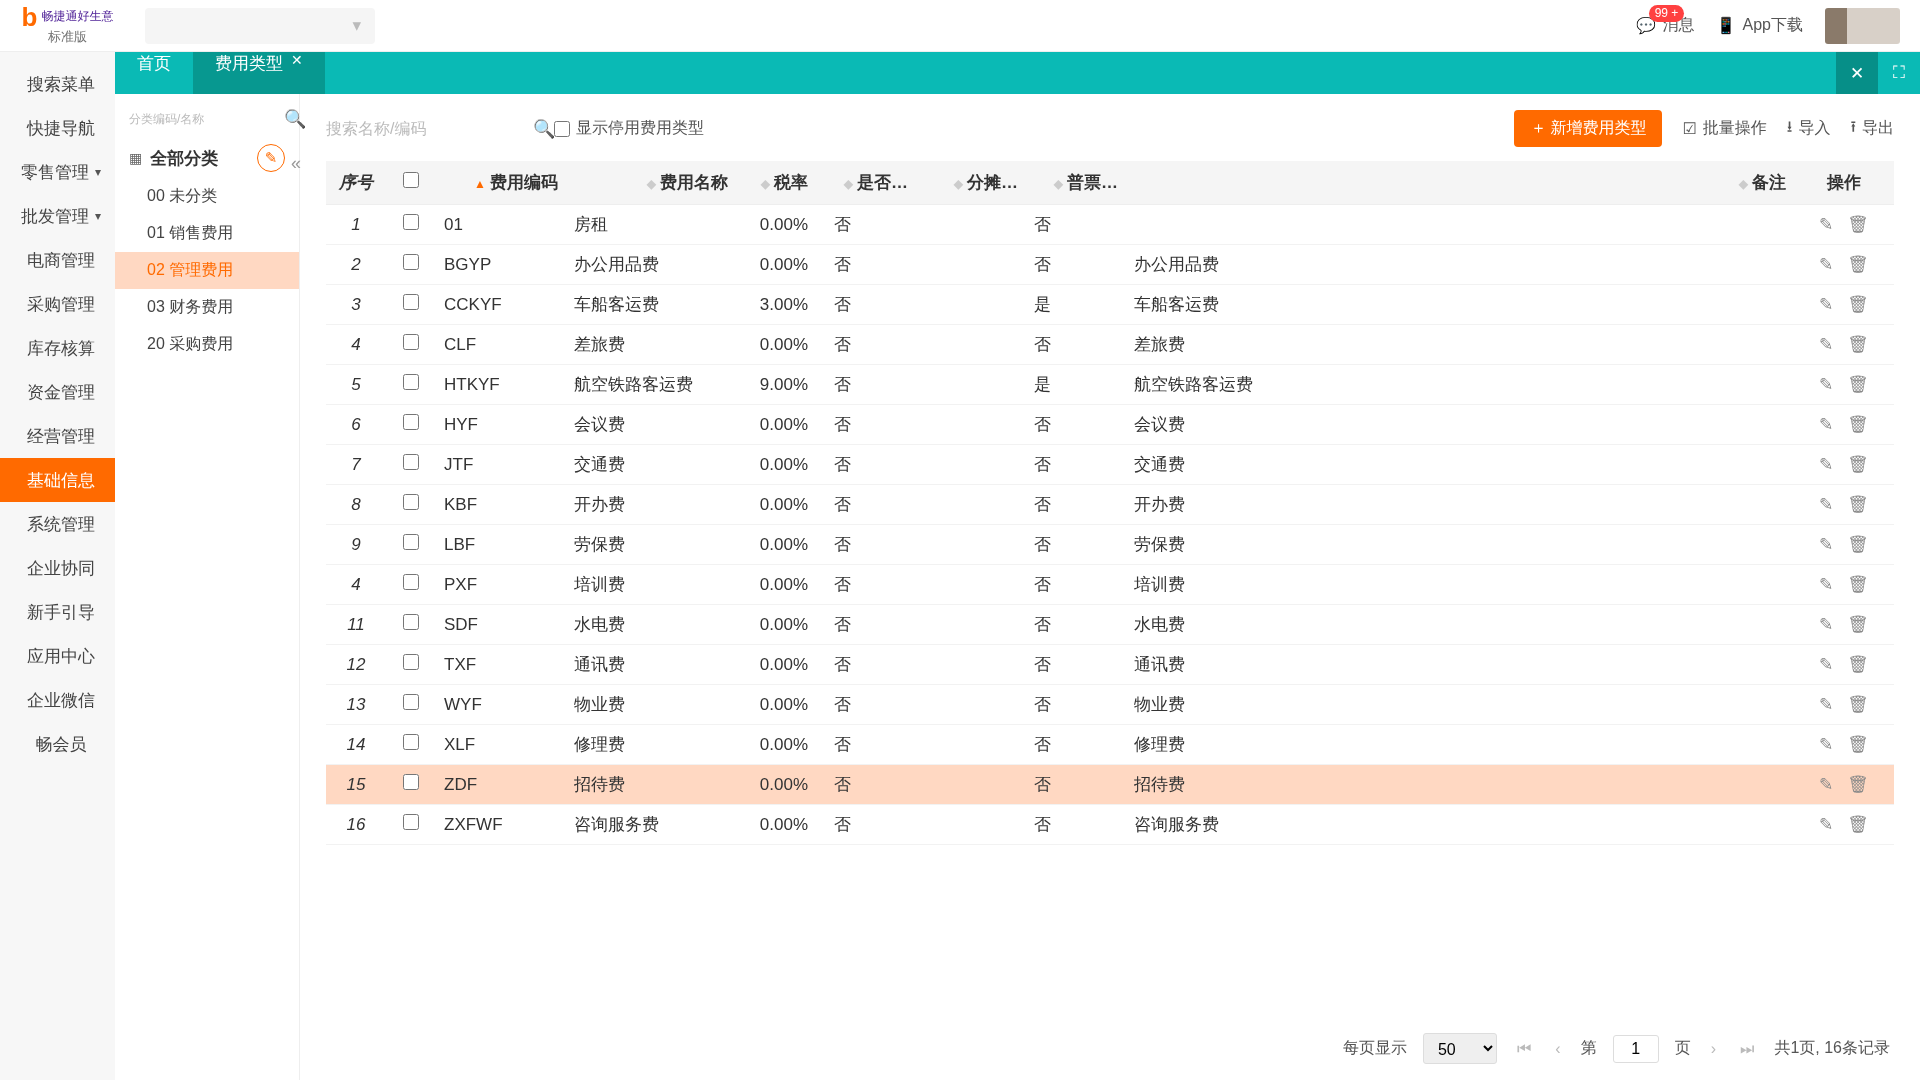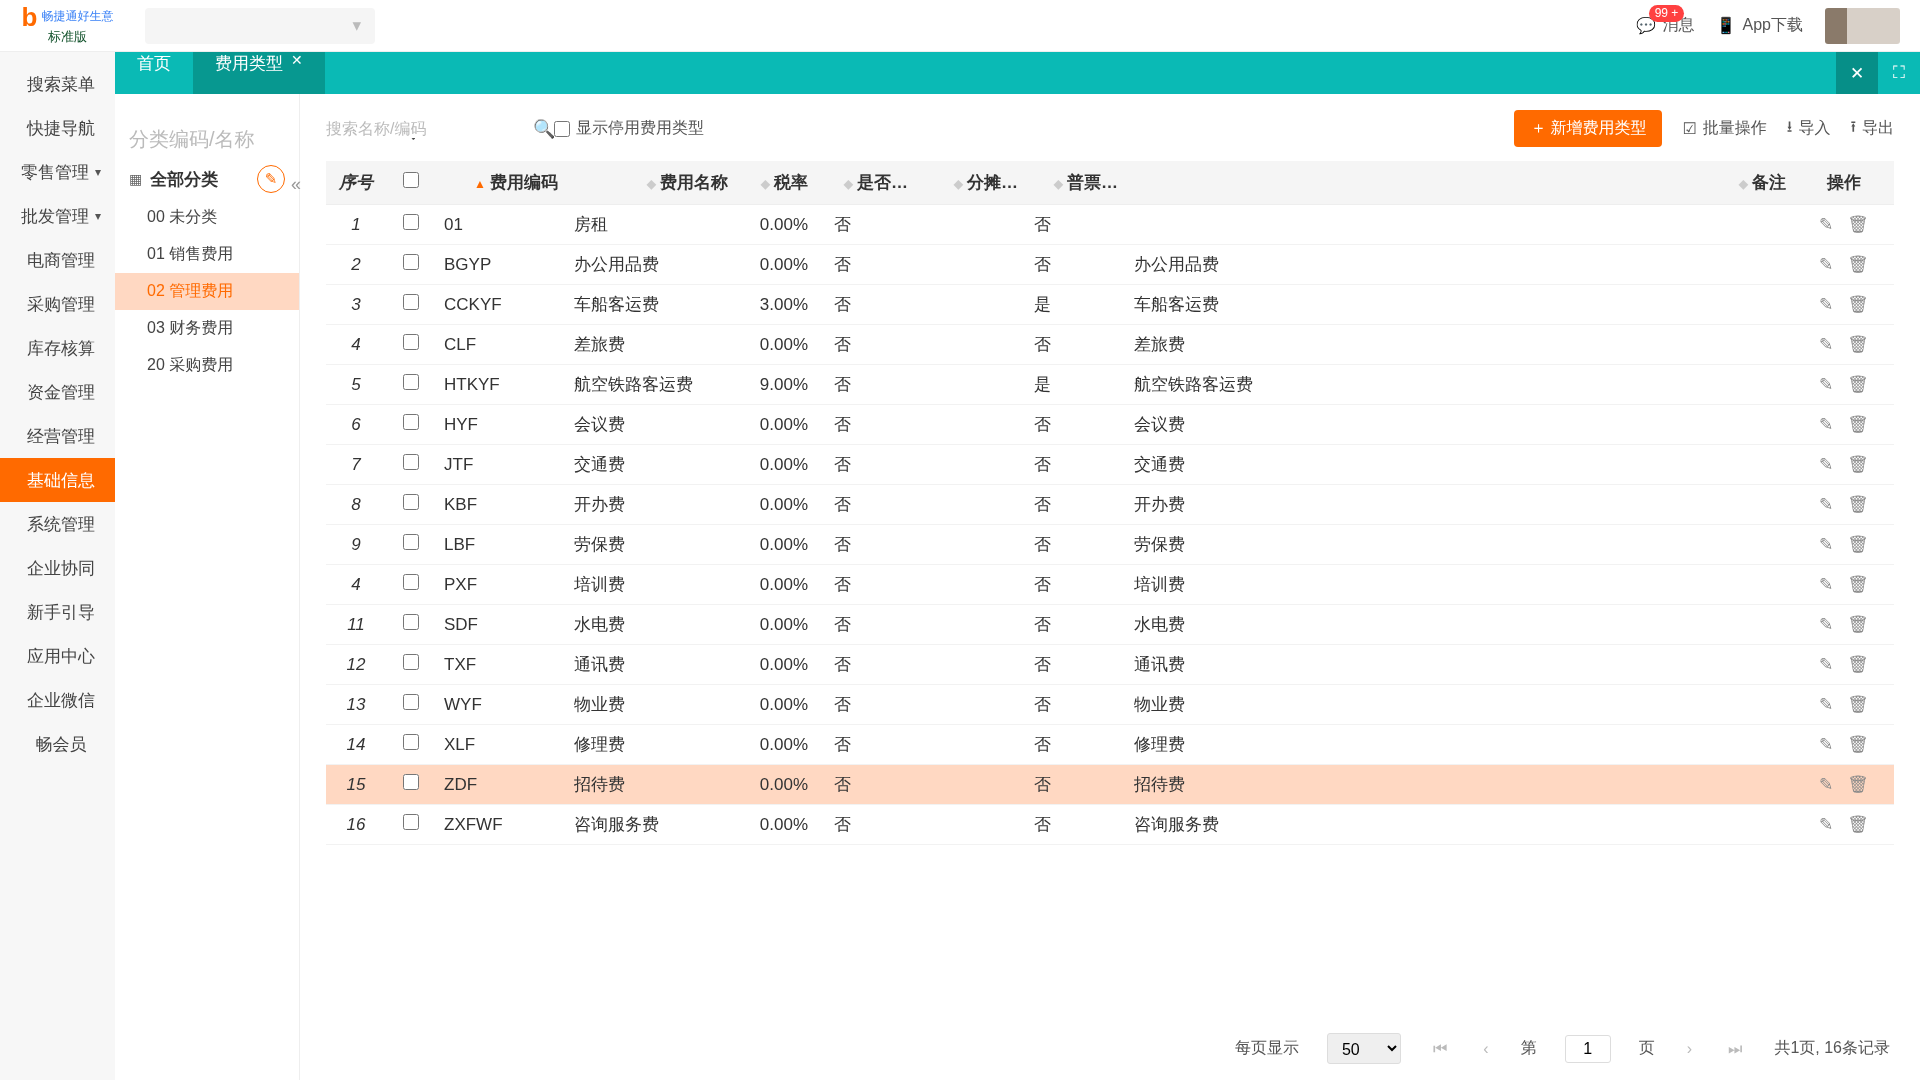--- a/index.html
+++ b/index.html
@@ -1,21 +1,21 @@
 <!DOCTYPE html>
 <html><head>
 <meta charset="utf-8">
 <style>
 * { margin:0; padding:0; box-sizing:border-box; font-family:"Microsoft YaHei","PingFang SC",Arial,sans-serif; }
 body { width:1920px; height:1080px; background:#fff; color:#333; font-size:17px; overflow:hidden; }
 .top { height:52px; display:flex; align-items:center; padding:0 20px; border-bottom:1px solid #eee; }
 .logo { width:95px; display:flex; flex-direction:column; align-items:center; }
 .logo .b { font-size:26px; color:#ff6a00; font-weight:bold; line-height:22px; }
-.logo .sub { font-size:12px; color:#3b82f6; }
-.logo .txt { font-size:13px; color:#14532d; }
+.logo .sub { font-size:12px; color:#4c1d95; }
+.logo .txt { font-size:13px; color:#737373; }
 .logo-row{display:flex;align-items:center;gap:4px;}
 .co { margin-left:30px; height:36px; width:230px; background:#f5f5f5; border-radius:4px; display:flex; align-items:center; padding:0 14px; color:#bbb; justify-content:space-between; }
 .co .icon{color:#bbb;}
 .tright { margin-left:auto; display:flex; align-items:center; gap:22px; }
 .tright .itm { display:flex; align-items:center; gap:6px; color:#555; font-size:16px; position:relative; cursor:pointer;}
 .badge { position:absolute; top:-10px; left:12px; background:#ff4040; color:#fff; border-radius:9px; font-size:12px; padding:0 6px; line-height:17px;}
 .avatar { width:75px; height:36px; background:linear-gradient(90deg,#8a7a6a 0%,#8a7a6a 30%,#d8d0c8 30%,#d8d0c8 100%); border-radius:3px;}
 .main { display:flex; height:calc(100% - 52px); }
 .side { width:115px; background:#f7f7f7; padding-top:10px; flex-shrink:0;}
 .side .m { height:44px; display:flex; align-items:center; justify-content:center; gap:6px; color:#444; font-size:17px; cursor:pointer;padding-left:7px;}
@@ -23,21 +23,21 @@
 .content { flex:1; display:flex; flex-direction:column; min-width:0;}
 .tabs { height:42px; background:#0abab5; display:flex; align-items:stretch; }
 .tab { padding:0 22px; display:flex; align-items:flex-start; gap:8px; color:#fff; font-size:17px; cursor:pointer;}
 .tab.active { background:#079890; }
 .tabs .right{ margin-left:auto; display:flex; align-items:center; }
 .tabs .rbtn{ width:42px; height:42px; display:flex; align-items:center; justify-content:center; color:#fff; cursor:pointer;}
 .tabs .rbtn.close{ background:#068f88;}
 .body { flex:1; display:flex; min-height:0;}
 .cat { width:185px; border-right:1px solid #eee; padding:14px 0; flex-shrink:0;}
 .cat .srch { display:flex; align-items:center; padding:0 14px; margin-bottom:14px;}
-.cat .srch input { flex:1; border:none; outline:none; font-size:20px; color:#333; background:transparent;margin-top:20px;}
+.cat .srch input { flex:1; border:none; outline:none; font-size:12px; color:#333; background:transparent;}
 .cat .srch input::placeholder{color:#bbb;}
 .cat .srch .sicon{ color:#ff6a00; font-size:18px;}
 .cat .head { display:flex; align-items:center; padding:0 14px; gap:8px; margin-bottom:6px;}
 .cat .head .icon{font-size:14px;color:#666;}
 .cat .head .txt{font-weight:600;}
 .cat .head .edit{ margin-left:auto; width:28px;height:28px;border:1px solid #ff6a00;border-radius:50%;display:flex;align-items:center;justify-content:center;color:#ff6a00;font-size:15px;cursor:pointer;}
 .cat .collapse{ position:absolute; width:22px;height:46px; display:flex;align-items:center;justify-content:center; color:#999; cursor:pointer;}
 .col-wrap{position:relative;}
 .col-wrap .collapse{left:170px;top:-4px;font-size:18px;}
 .cat ul{list-style:none; margin-top:4px;}
@@ -65,21 +65,21 @@
 .col-name{width:170px;}
 .col-rate{width:90px;text-align:right;padding-right:18px;}
 .col-yn{width:90px;}
 .col-share{width:110px;}
 .col-pz{width:100px;}
 .col-remark{}
 .col-op{width:100px;text-align:center;}
 .op-icons{display:flex;gap:14px;justify-content:center;color:#888;}
 .op-icons span{cursor:pointer;}
 input[type=checkbox]{width:16px;height:16px;cursor:pointer;}
-.pager{ margin-top:auto; padding:16px 4px 10px; display:flex; align-items:center; justify-content:flex-end; gap:28px; color:#555; font-size:16px;}
+.pager{ margin-top:auto; padding:16px 4px 10px; display:flex; align-items:center; justify-content:flex-end; gap:16px; color:#555; font-size:16px;}
 .pager select{ padding:6px 24px 4px 10px; border:1px solid #ddd; border-radius:3px; font-size:16px;}
 .pager .nav{color:#bbb; cursor:pointer; padding:0 4px;}
 .pager input{width:46px; text-align:center; border:1px solid #ddd; border-radius:3px; padding:4px 2px; font-size:16px;}
 .caret{font-size:12px;color:#555;}
 </style>
 </head>
 <body>
 
 <div class="top">
   <div class="logo">

